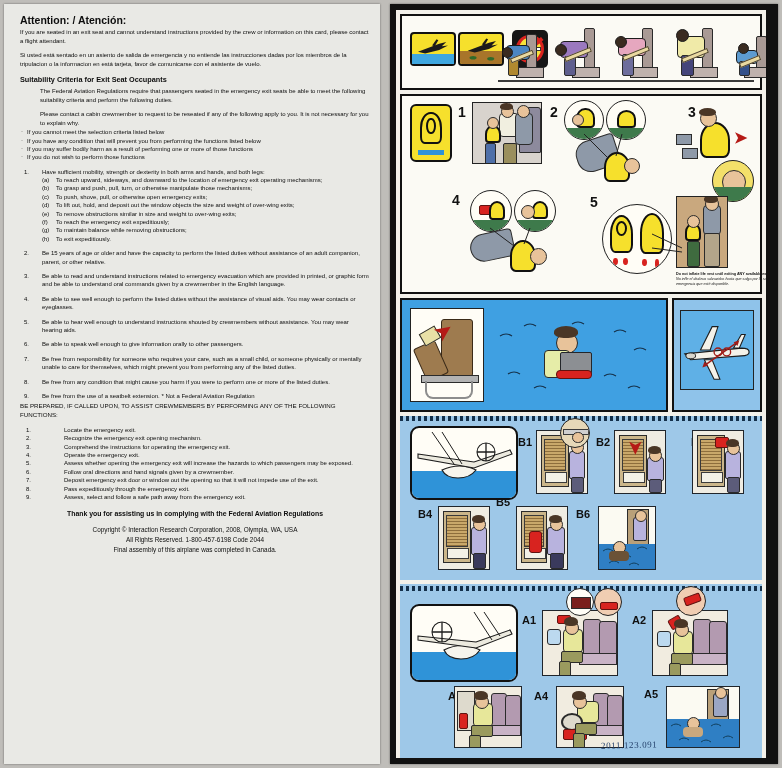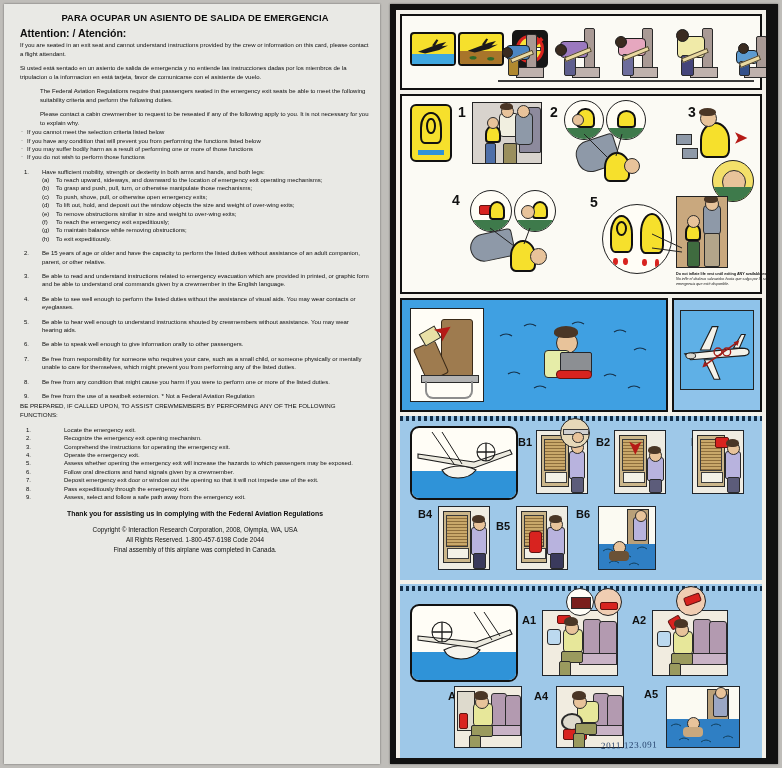--- a/index.html
+++ b/index.html
@@ -107,26 +107,26 @@
   .cushion{position:absolute;background:#8c8f93;border:1.3px solid #23262a;border-radius:2px;}
   .seatframe{position:absolute;background:#9e7b4f;border:1.4px solid #3a2a18;border-radius:3px;}
 </style>
 </head>
 <body>
 
 <div class="stage">
 
   <div class="left-card">
     <div class="lc-inner">
-      <h1 class="title2">PARA OCUPAR UN ASIENTO DE SALIDA DE EMERGENCIA</h1>
 
       <h2 class="attn">Attention: / Atención:</h2>
       <p class="p">If you are seated in an exit seat and cannot understand instructions provided by the crew or information on this card, please contact a flight attendant.</p>
       <p class="p">Si usted está sentado en un asiento de salida de emergencia y no entiende las instrucciones dadas por los miembros de la tripulacion o la informacion en está tarjeta, favor de comunicarse con el asistente de vuelo.</p>
 
+      <h3 class="sect">Suitability Criteria for Exit Seat Occupants</h3>
       <p class="p indent">The Federal Aviation Regulations require that passengers seated in the emergency exit seats be able to meet the following suitability criteria and perform the following duties.</p>
       <p class="p indent" style="margin-bottom:1px">Please contact a cabin crewmember to request to be reseated if any of the following apply to you.  It is not necessary for you to explain why.</p>
       <ul class="bullets indent">
         <li>If you cannot meet the selection criteria listed below</li>
         <li>If you have any condition that will prevent you from performing the functions listed below</li>
         <li>If you may suffer bodily harm as a result of performing one or more of those functions</li>
         <li>If you do not wish to perform those functions</li>
       </ul>
 
       <div class="spacer6"></div>
@@ -462,21 +462,21 @@
         <div class="door" style="left:4px;top:4px;width:28px;height:52px;">
               <div class="louver"></div>
           <div style="position:absolute;left:10%;bottom:6%;width:80%;height:18%;background:#f3f1e6;border:1px solid #3a3a3a;"></div>
             </div>
         <div class="dress" style="left:32px;top:20px;width:14px;height:26px;"></div>
         <div class="head-s" style="left:34px;top:11px;width:11px;height:11px;"></div>
         <div class="hair-s" style="left:33px;top:8px;width:13px;height:8px;"></div>
         <div class="legs" style="left:34px;top:46px;width:11px;height:14px;background:#3a3a5c;"></div>
       </div>
 
-      <div class="tag" style="left:96px;top:104px;">B5</div>
+      <div class="tag" style="left:96px;top:80px;">B5</div>
       <div class="cell" style="left:116px;top:90px;width:52px;height:64px;">
         <div class="door" style="left:4px;top:4px;width:26px;height:52px;">
               <div class="louver"></div>
           <div style="position:absolute;left:10%;bottom:6%;width:80%;height:18%;background:#f3f1e6;border:1px solid #3a3a3a;"></div>
             </div>
         <div class="redhandle" style="left:12px;top:24px;width:11px;height:20px;border-radius:3px;"></div>
         <div class="dress" style="left:30px;top:20px;width:16px;height:26px;"></div>
         <div class="head-s" style="left:33px;top:11px;width:11px;height:11px;"></div>
         <div class="hair-s" style="left:32px;top:8px;width:13px;height:8px;"></div>
         <div class="legs" style="left:33px;top:46px;width:12px;height:14px;background:#3a3a5c;"></div>

